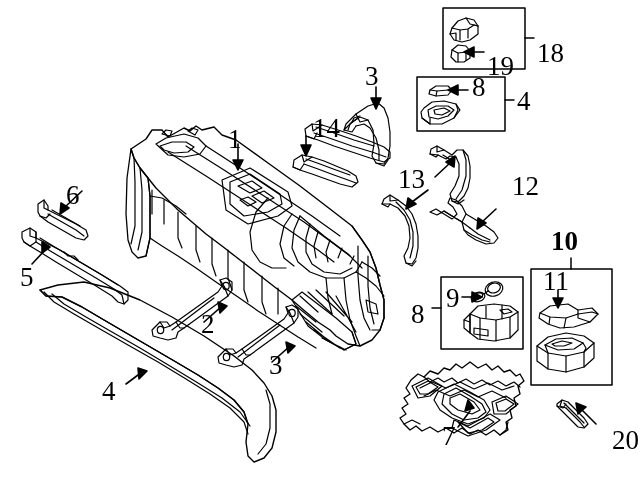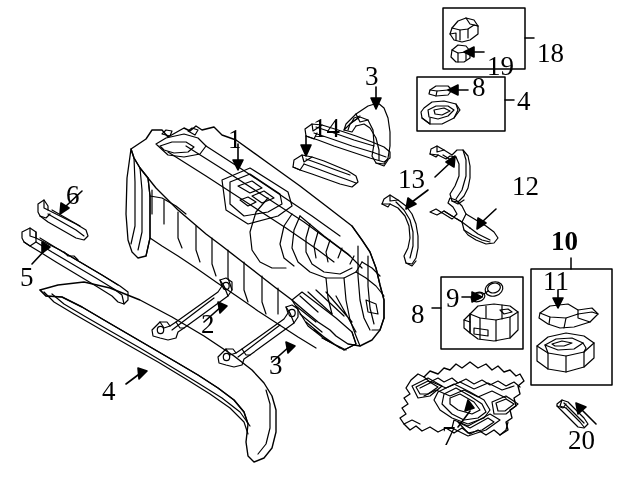--- a/index.html
+++ b/index.html
@@ -402,15 +402,15 @@
 <div class="lbl" style="left:551px;top:228px;font-weight:bold;">10</div>
 <div class="lbl" style="left:543px;top:268px;text-align:right;">11</div>
 <div class="lbl" style="left:490px;top:173px;margin-left:22px;">12</div>
 <div class="lbl" style="left:398px;top:166px;font-family:Liberation Serif, serif;">13</div>
 <div class="lbl" style="left:293px;top:115px;margin-left:20px;">14</div>
 <div class="lbl" style="left:365px;top:63px;">3</div>
 <div class="lbl" style="left:517px;top:88px;">4</div>
 <div class="lbl" style="left:472px;top:74px;">8</div>
 <div class="lbl" style="left:537px;top:40px;">18</div>
 <div class="lbl" style="left:487px;top:24px;margin-top:29px;">19</div>
-<div class="lbl" style="left:568px;top:427px;">20</div>
+<div class="lbl" style="left:612px;top:427px;">20</div>
 
 </div>
 
 </body></html>

